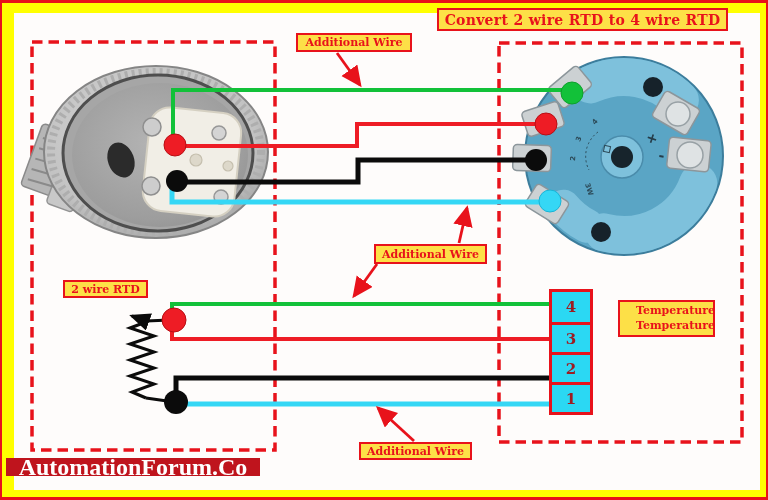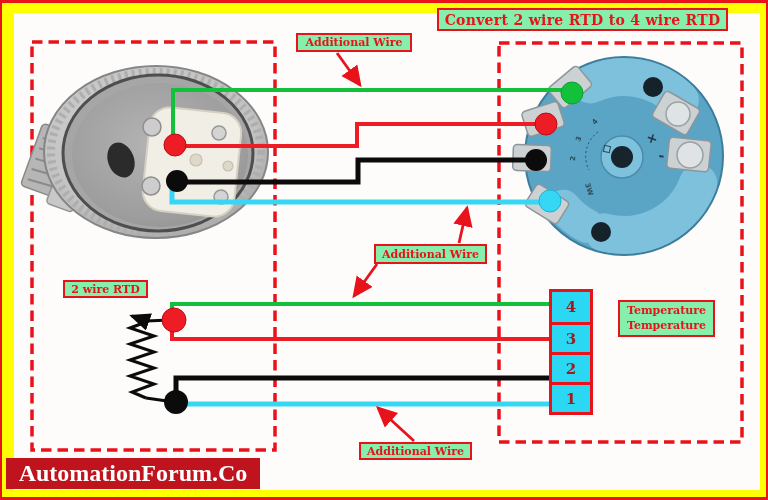--- a/index.html
+++ b/index.html
@@ -6,36 +6,36 @@
   #root{
     position:relative;width:768px;height:500px;overflow:hidden;
     font-family:"DejaVu Serif", serif;
   }
   .bg-red{position:absolute;left:0;top:0;right:0;bottom:0;background:#e8121b;}
   .bg-yellow{position:absolute;left:2px;top:3px;right:2px;bottom:3px;background:#ffff00;}
   .bg-white{position:absolute;left:14px;top:13px;width:746px;height:477px;background:#fefcfb;}
   #wiring-svg{position:absolute;left:0;top:0;width:768px;height:500px;}
   .lbl{
     position:absolute;display:flex;align-items:center;justify-content:center;
-    background:#86efac;border:2.5px solid #e8121b;color:#e8121b;
+    background:#fde047;border:2.5px solid #e8121b;color:#e8121b;
     font-weight:bold;font-size:11px;line-height:1;box-sizing:border-box;
     white-space:nowrap;
   }
   .lbl.title{font-size:14px;letter-spacing:.3px;}
   .lbl.twolines{flex-direction:column;align-items:flex-start;justify-content:center;
-    padding-left:7px;line-height:1.35;font-size:11px;}
+    padding-left:16px;line-height:1.35;font-size:11px;}
   .tblock{position:absolute;left:549px;top:289px;width:44px;}
   .tcell{
     box-sizing:border-box;height:33px;background:#2bd8f3;border:3px solid #e8121b;
     margin-top:-3px;display:flex;align-items:center;justify-content:center;
     color:#9e1c22;font-weight:bold;font-size:15px;
   }
   .tcell:first-child{margin-top:0;height:36px;}
   .banner{
-    position:absolute;left:6px;top:458px;width:254px;height:31px;background:#bf141d;
+    position:absolute;left:6px;top:458px;width:254px;height:18px;background:#bf141d;
     color:#ffffff;display:flex;align-items:center;justify-content:center;
     font-family:"Liberation Serif", serif;font-weight:bold;font-size:24px;
   }
   .mk{font-size:7px;font-weight:bold;fill:#2c4a58;font-family:"DejaVu Sans",sans-serif;}
   .pm{font-size:14px;font-weight:bold;fill:#253d4a;font-family:"DejaVu Sans",sans-serif;}
 </style>
 </head>
 <body>
 
 <div id="root">

